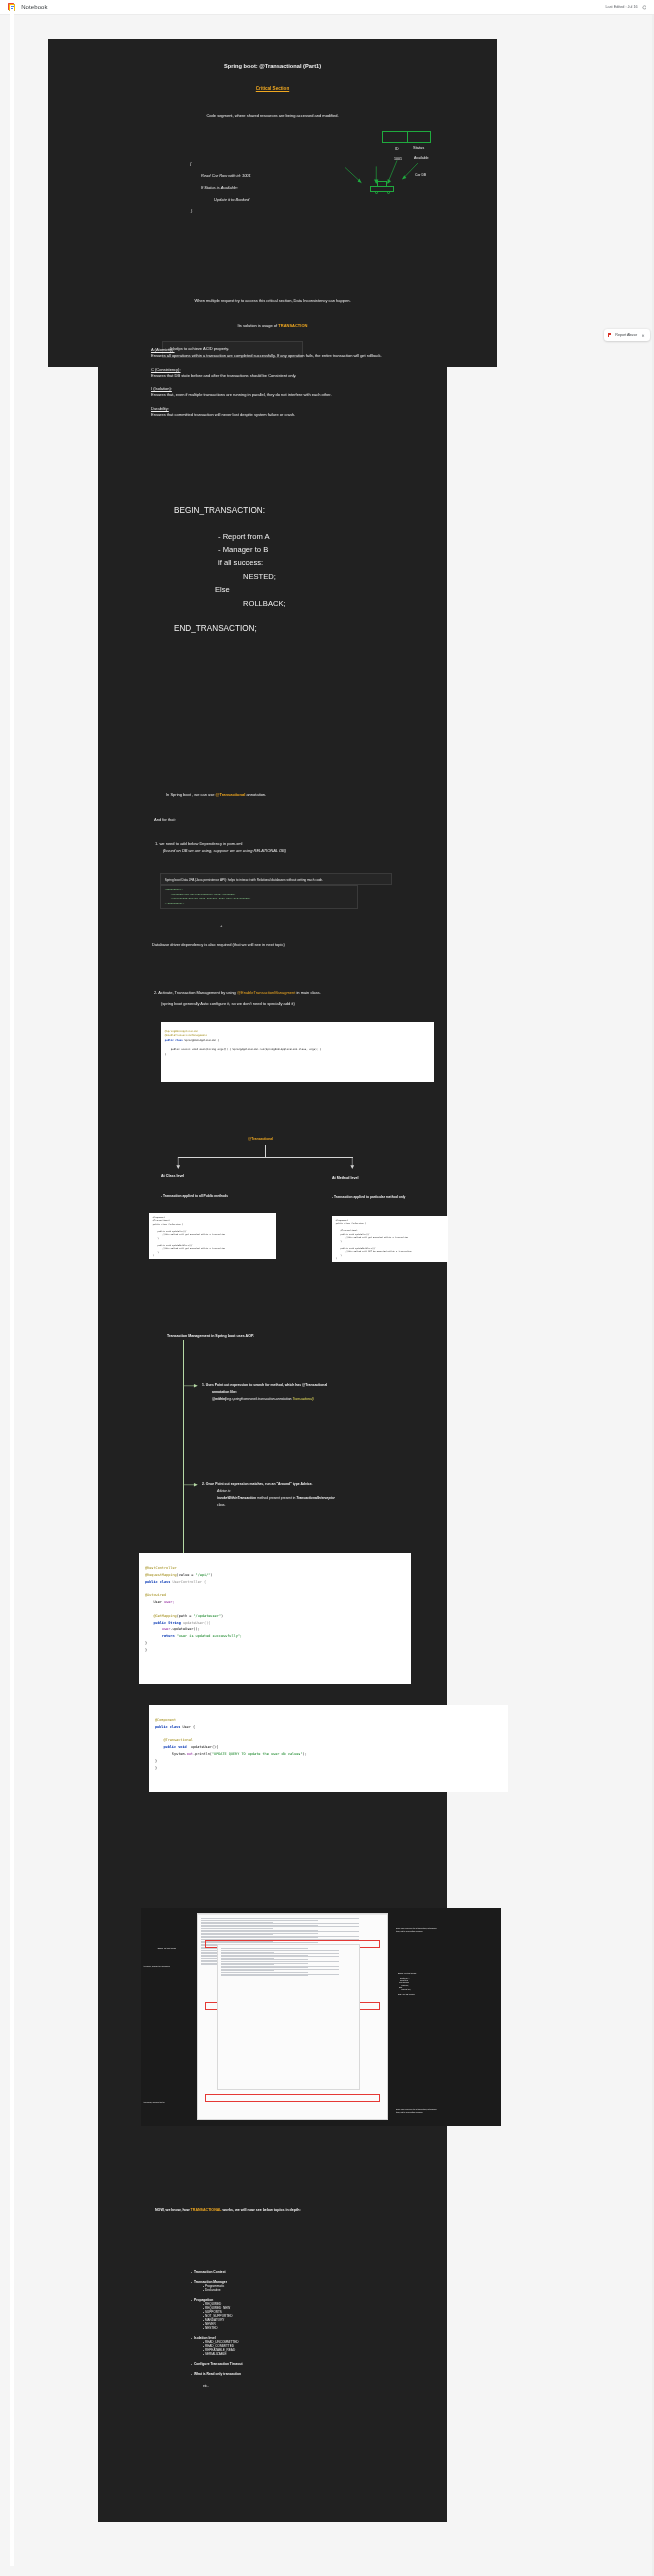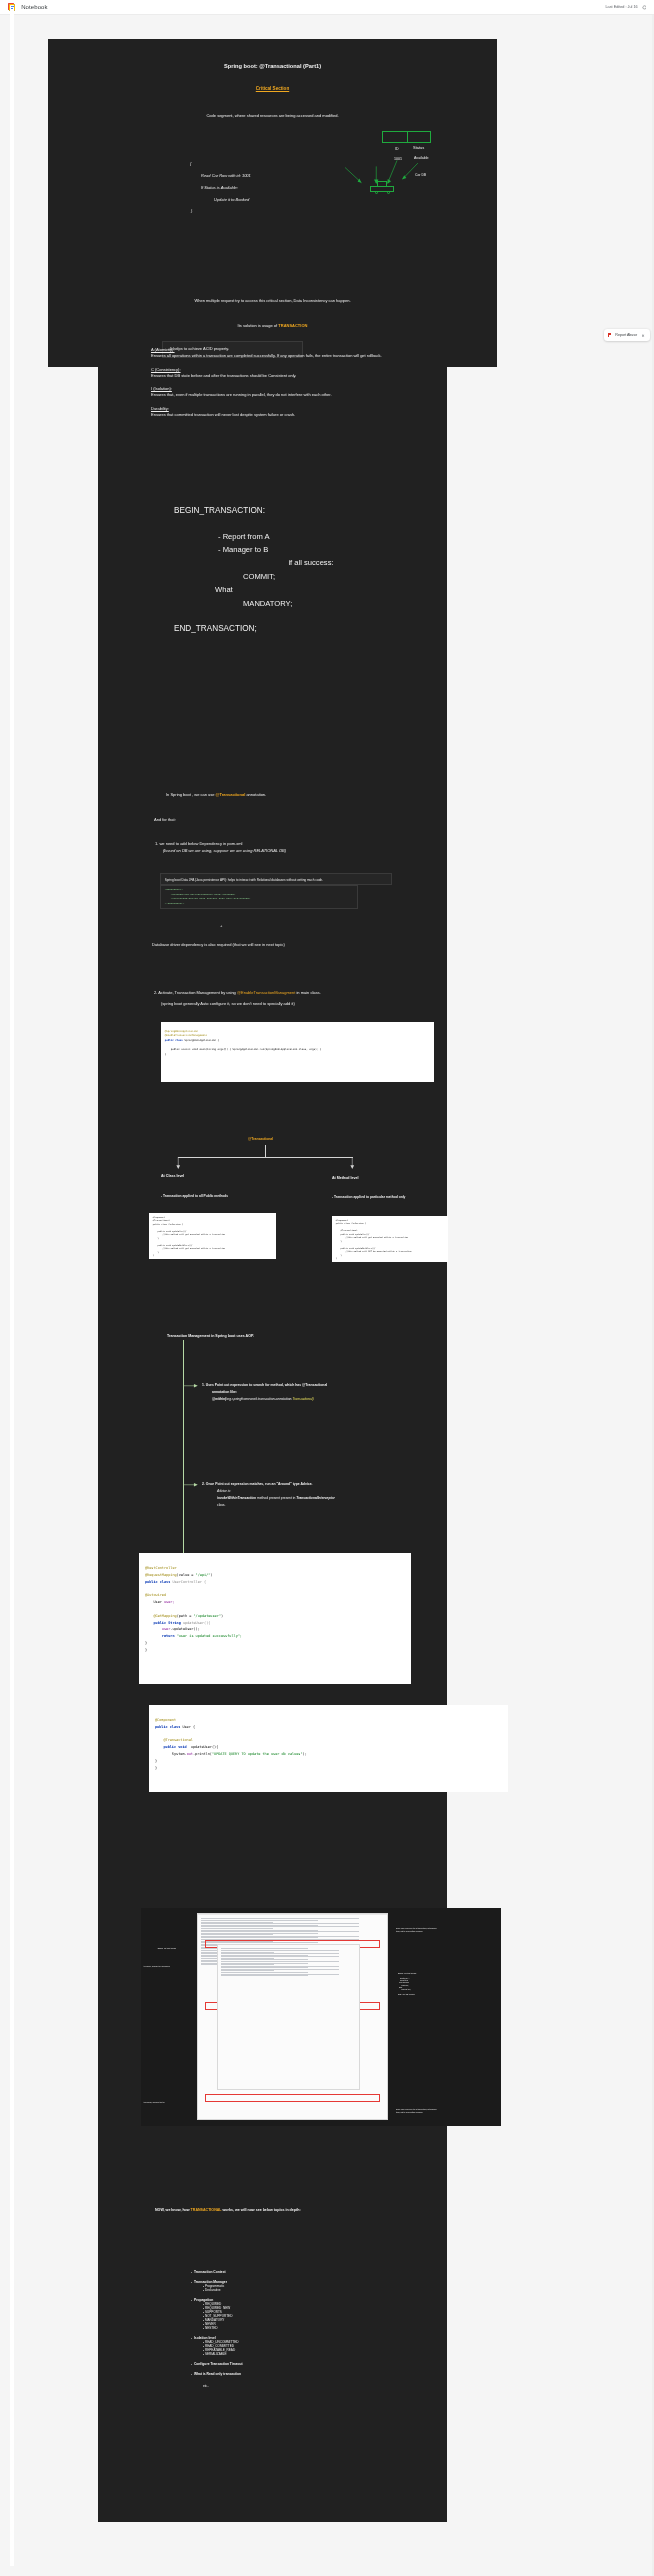--- a/index.html
+++ b/index.html
@@ -311,24 +311,24 @@
   <div class="body-txt u">I (Isolation):</div>
   <div class="body-txt" style="margin-bottom:7.6px;">Ensures that, even if multiple transactions are running in parallel, they do not interfere with each other.</div>
   <div class="body-txt u">Durability:</div>
   <div class="body-txt">Ensures that committed transaction will never lost despite system failure or crash.</div>
 </div>
 
 <div class="blk" style="left:142px;top:491px;width:262px;color:#f2f2f2;">
   <div style="font-size:8.2px;margin-left:32px;">BEGIN_TRANSACTION:</div>
   <div style="font-size:7.6px;margin-left:76px;margin-top:16.4px;">-  Report from A</div>
   <div style="font-size:7.6px;margin-left:76px;margin-top:4.4px;">-  Manager to B</div>
-  <div style="font-size:7.6px;margin-left:76px;margin-top:4.4px;text-align:center;">if all success:</div>
-  <div style="font-size:7.6px;margin-left:101px;margin-top:4.4px;">COMMIT;</div>
-  <div style="font-size:7.6px;margin-left:73px;margin-top:4.4px;">What</div>
-  <div style="font-size:7.6px;margin-left:101px;margin-top:4.4px;">MANDATORY;</div>
+  <div style="font-size:7.6px;margin-left:76px;margin-top:4.4px;">if all success:</div>
+  <div style="font-size:7.6px;margin-left:101px;margin-top:4.4px;">NESTED;</div>
+  <div style="font-size:7.6px;margin-left:73px;margin-top:4.4px;">Else</div>
+  <div style="font-size:7.6px;margin-left:101px;margin-top:4.4px;">ROLLBACK;</div>
   <div style="font-size:8.2px;margin-left:32px;margin-top:16.4px;">END_TRANSACTION;</div>
 </div>
 
 <div class="blk body-txt" style="left:166px;top:777px;">
   <span>In Spring boot , we can use </span><span class="amber b">@Transactional</span><span> annotation.</span>
 </div>
 <div class="blk body-txt" style="left:154px;top:802px;">And for that:</div>
 <div class="blk body-txt" style="left:155px;top:826px;">1.  we need to add below Dependency in pom.xml</div>
 <div class="blk body-txt it" style="left:163px;top:833px;">(based on DB we are using, suppose we are using RELATIONAL DB)</div>
 

